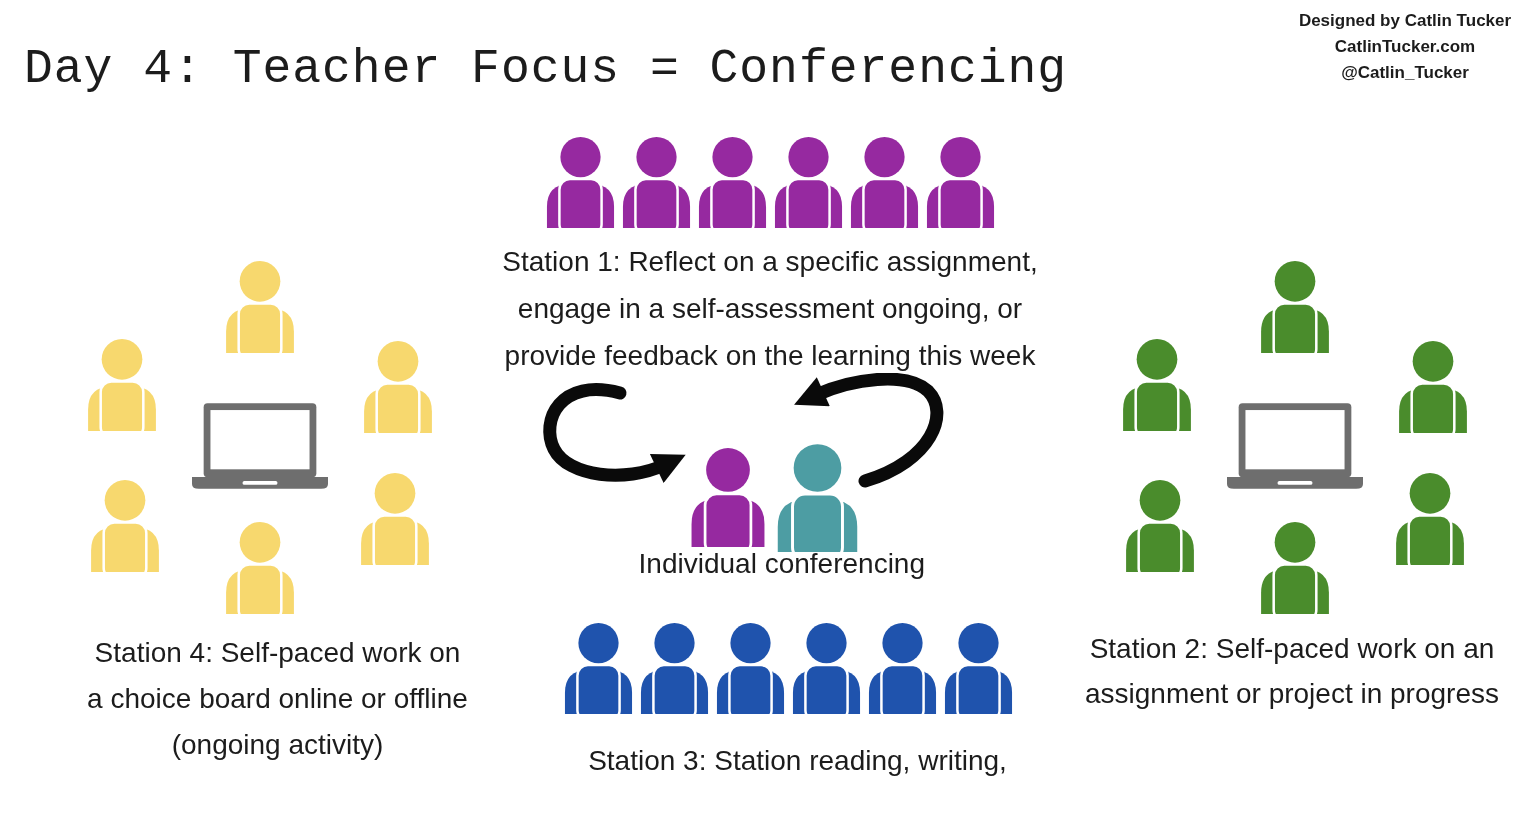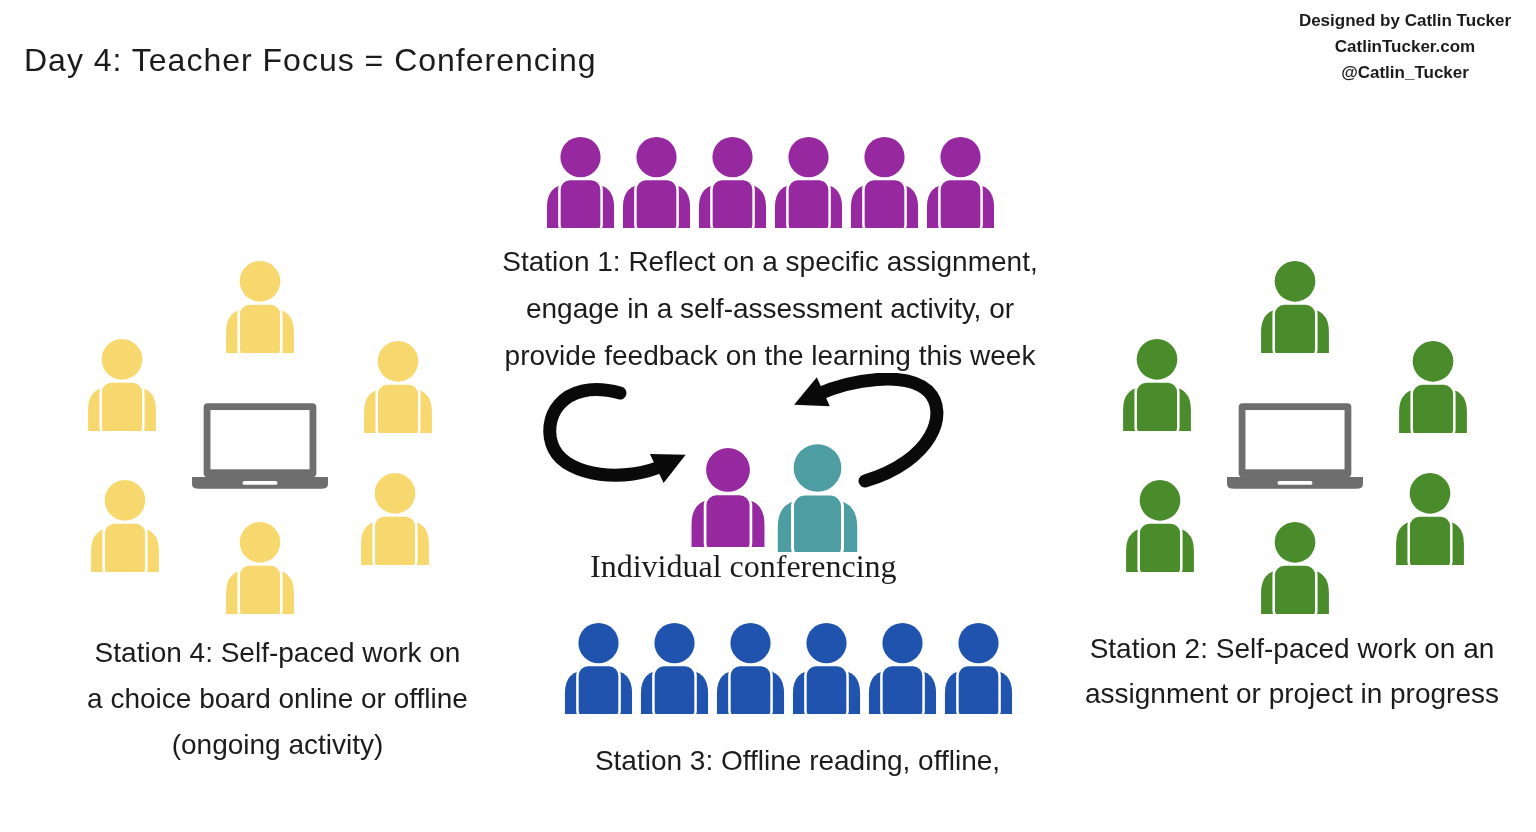--- a/index.html
+++ b/index.html
@@ -3,37 +3,37 @@
 <meta charset="utf-8">
 <style>
   * { margin:0; padding:0; box-sizing:border-box; }
   html,body { width:1536px; height:832px; background:#fff; overflow:hidden; }
   body { font-family:"Liberation Sans", sans-serif; color:#1c1c1c; position:relative; }
 
   .canvas { position:absolute; inset:0; }
 
   .page-title {
     position:absolute; left:24px; top:42px;
-    font-size:32px; font-weight:500; letter-spacing:1px; white-space:nowrap;
+    font-size:48px; font-weight:500; letter-spacing:1px; white-space:nowrap;font-family:Liberation Mono, monospace;
   }
 
   .attribution {
     position:absolute; left:1280px; top:8px; width:250px;
     text-align:center; font-size:17px; line-height:26px; font-weight:700;
   }
 
   .caption { position:absolute; text-align:center; font-weight:400; }
   .caption-station1 { left:440px;  top:238px; width:660px; font-size:28px; line-height:47px; }
   .caption-station4 { left:30px;   top:630px; width:495px; font-size:28px; line-height:46px; }
   .caption-station2 { left:1048px; top:626px; width:488px; font-size:28px; line-height:45px; }
   .caption-station3 { left:555px;  top:738px; width:485px; font-size:28px; line-height:45px; }
 
   .center-label {
     position:absolute; left:590px; top:548px; width:335px;
-    text-align:left; font-size:32px; font-weight:500;font-family:Liberation Serif, serif;
+    text-align:right; font-size:28px; font-weight:500;
   }
 
   
   .people-row { position:absolute; display:flex; gap:3px; }
   .row-station1 { left:544px; top:136px; }
   .row-station3 { left:562px; top:622px; }
   .people-row .person { width:73px; height:92px; }
 
   
   .cluster { position:absolute; width:350px; height:352px; }
@@ -102,21 +102,21 @@
         <rect x="16" y="45" width="44" height="58" rx="11" fill="#9629A0" stroke="#ffffff" stroke-width="2.6"></rect>
       </svg>
       <svg class="person" viewBox="0 0 76 96">
         <circle cx="38" cy="22" r="21" fill="#9629A0"></circle>
         <path d="M3 96 V74 Q3 50 27 50 H49 Q73 50 73 74 V96 Z" fill="#9629A0"></path>
         <rect x="16" y="45" width="44" height="58" rx="11" fill="#9629A0" stroke="#ffffff" stroke-width="2.6"></rect>
       </svg>
     </div>
   <div class="caption caption-station1">
       <div>Station 1: Reflect on a specific assignment,</div>
-      <div>engage in a self-assessment activity, or</div>
+      <div>engage in a self-assessment ongoing, or</div>
       <div>provide feedback on the learning this week</div>
     </div>
 
   <svg class="arrows-svg" viewBox="0 0 450 140">
     <defs>
       <marker id="ah" viewBox="0 0 10 10" refX="2.5" refY="5" markerUnits="userSpaceOnUse" markerWidth="34" markerHeight="32" orient="auto">
         <path d="M0,0 L10,5 L0,10 Z" fill="#0a0a0a"></path>
       </marker>
     </defs>
     <path d="M 80,20 C 20,4 0,48 14,76 C 28,104 86,110 124,92" fill="none" stroke-width="13" stroke-linecap="round" marker-end="url(#ah)" stroke="#0a0a0a"></path>
@@ -256,16 +256,16 @@
         <path d="M3 96 V74 Q3 50 27 50 H49 Q73 50 73 74 V96 Z" fill="#1F53AD"></path>
         <rect x="16" y="45" width="44" height="58" rx="11" fill="#1F53AD" stroke="#ffffff" stroke-width="2.6"></rect>
       </svg>
       <svg class="person" viewBox="0 0 76 96">
         <circle cx="38" cy="22" r="21" fill="#1F53AD"></circle>
         <path d="M3 96 V74 Q3 50 27 50 H49 Q73 50 73 74 V96 Z" fill="#1F53AD"></path>
         <rect x="16" y="45" width="44" height="58" rx="11" fill="#1F53AD" stroke="#ffffff" stroke-width="2.6"></rect>
       </svg>
     </div>
   <div class="caption caption-station3">
-      <div>Station 3: Offline reading, offline,</div>
+      <div>Station 3: Station reading, writing,</div>
     </div>
 
 </div>
 
 </body></html>

